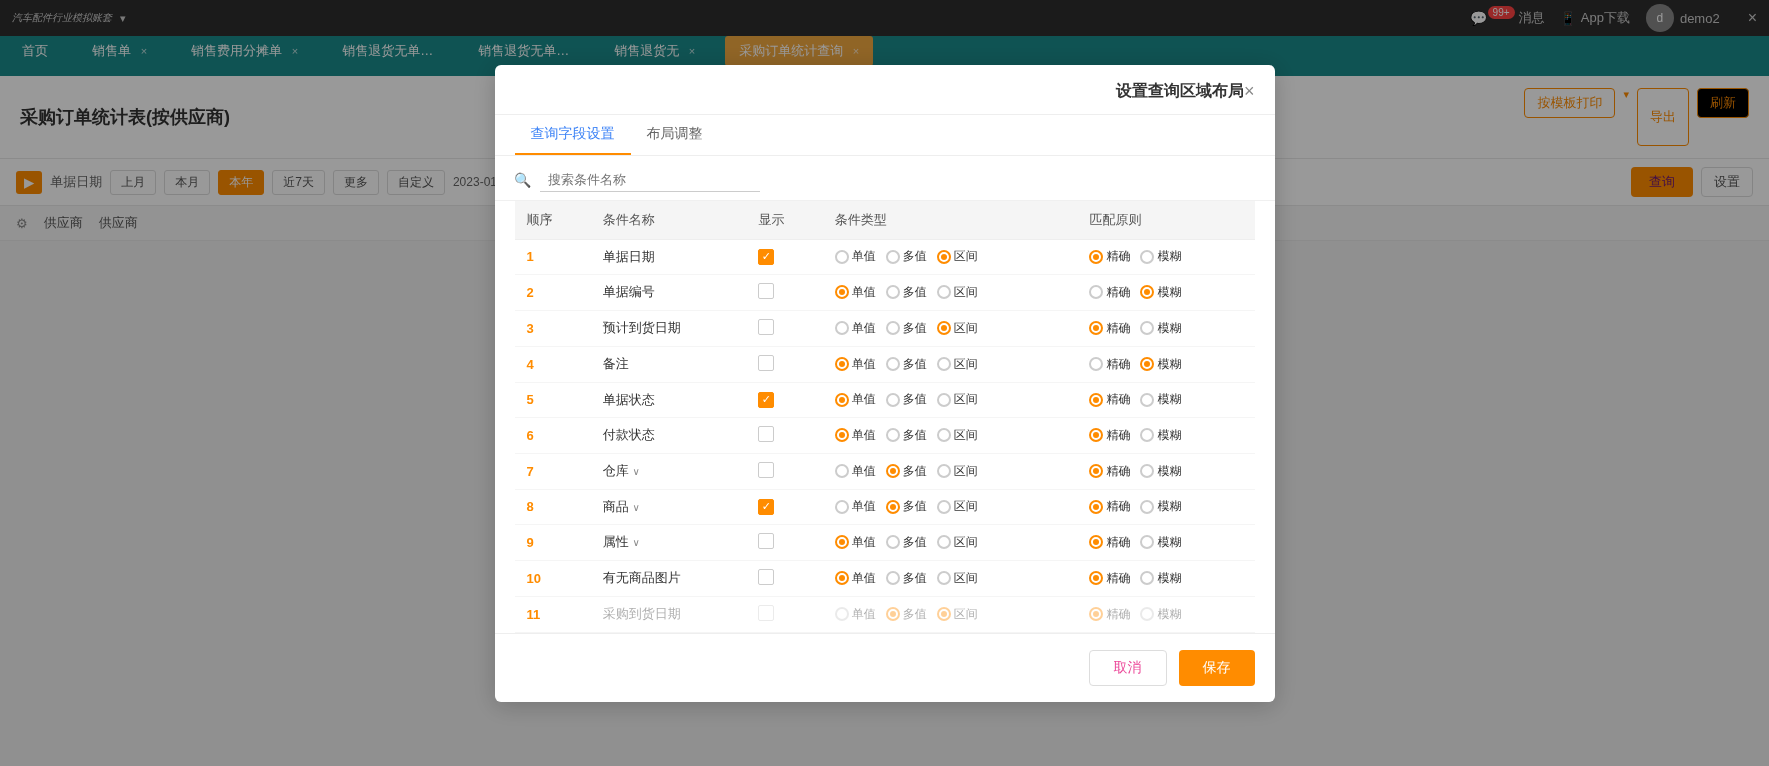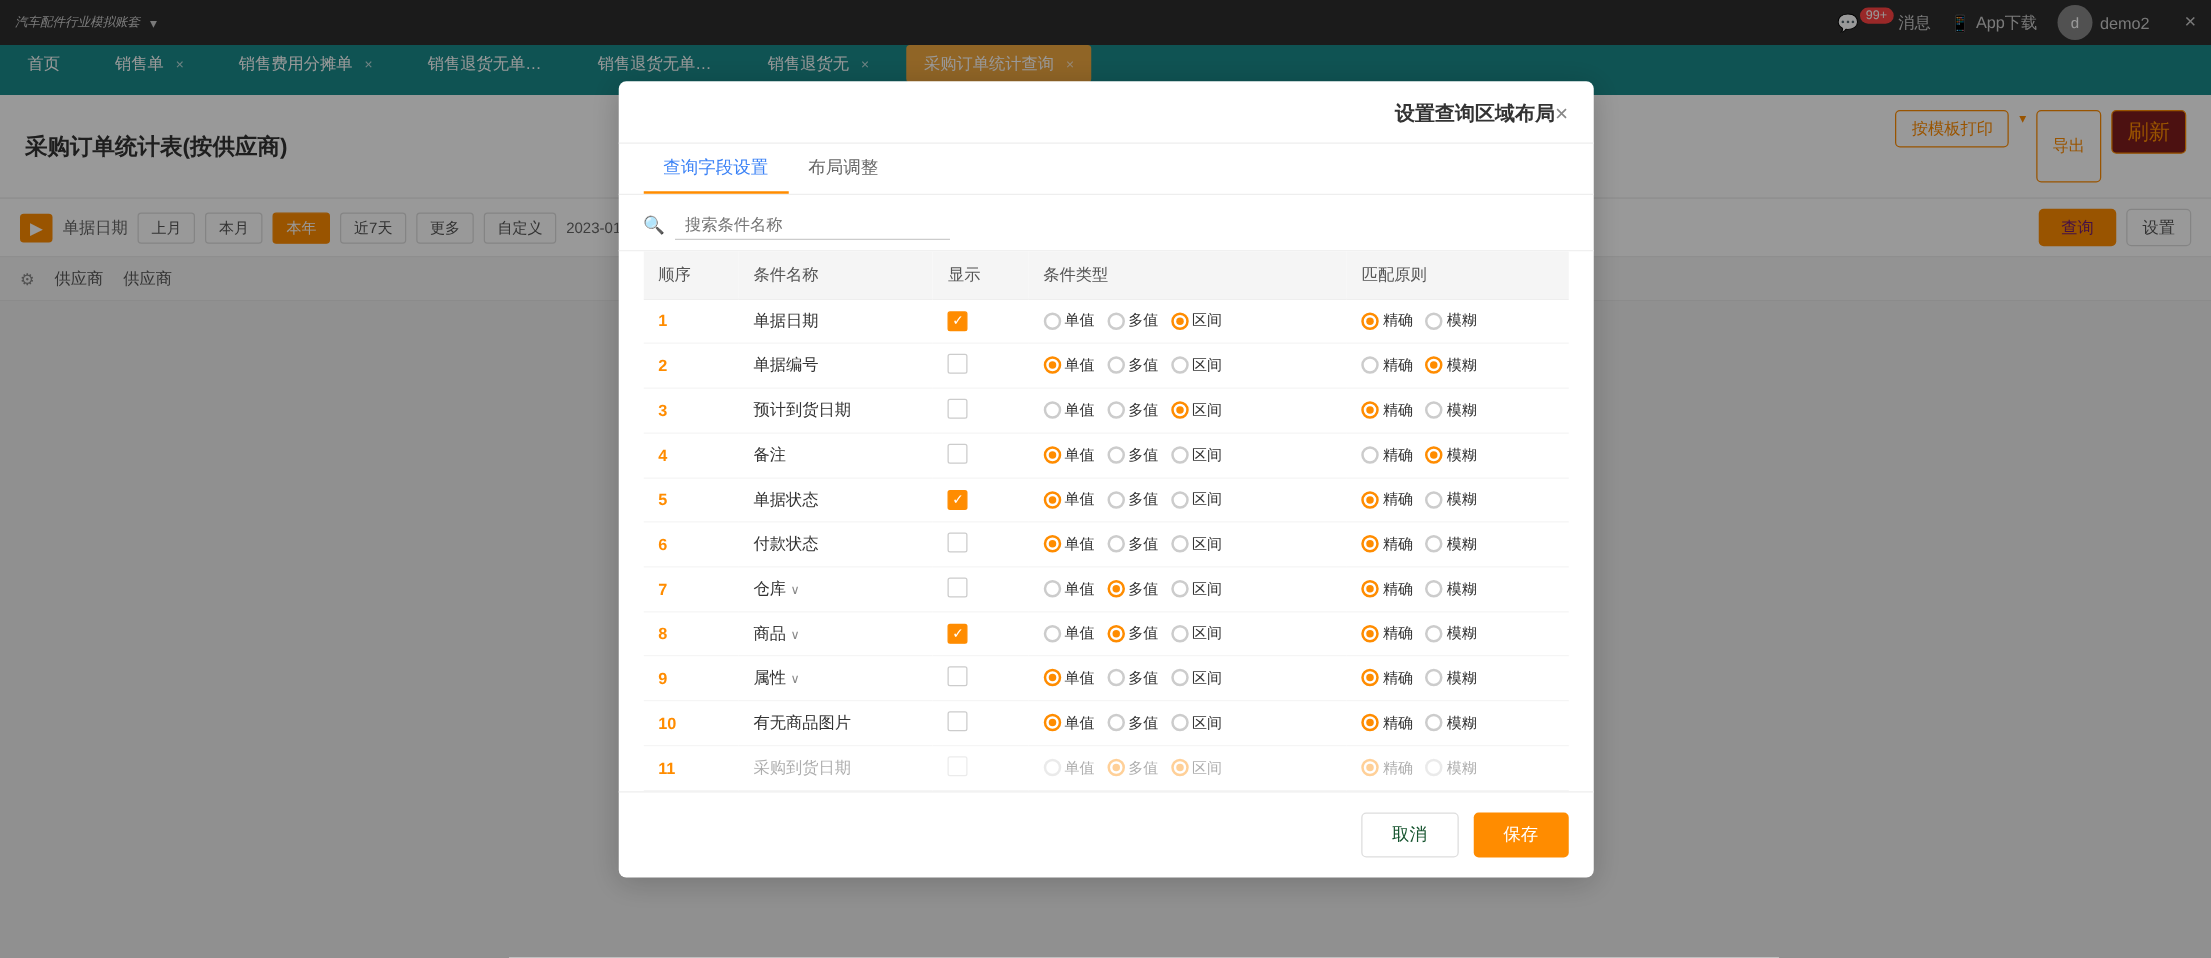--- a/index.html
+++ b/index.html
@@ -64,21 +64,21 @@
       padding: 12px 20px;
       border-bottom: 1px solid #e8e8e8;
       display: flex;
       align-items: center;
       justify-content: space-between;
     }
     .page-title { font-size: 18px; font-weight: bold; color: #333; }
     .header-actions { display: flex; align-items: flex-start; gap: 8px; }
     .btn-print { border: 1px solid #ff8c00; color: #ff8c00; background: white; padding: 5px 12px; border-radius: 4px; cursor: pointer; font-size: 13px; }
     .btn-export { border: 1px solid #ff8c00; color: #ff8c00; background: white; padding: 19px 12px; border-radius: 4px; cursor: pointer; font-size: 13px; }
-    .btn-refresh { border: 1px solid #ff8c00; color: #ff8c00; background: #7f1d1d; padding: 5px 12px; border-radius: 4px; cursor: pointer; font-size: 17px; }
+    .btn-refresh { border: 1px solid #ff8c00; color: #ff8c00; background: #000000; padding: 5px 12px; border-radius: 4px; cursor: pointer; font-size: 13px; }
 
     
     .filter-bar {
       background: white;
       padding: 8px 16px;
       border-bottom: 1px solid #e8e8e8;
       display: flex;
       align-items: center;
       gap: 8px;
     }
@@ -246,21 +246,21 @@
       padding: 16px 20px;
       display: flex;
       justify-content: flex-end;
       gap: 12px;
       border-top: 1px solid #eee;
     }
     .btn-cancel {
       padding: 8px 24px;
       border: 1px solid #ddd;
       background: white;
-      color: #14532d;
+      color: #ec4899;
       border-radius: 4px;
       cursor: pointer;
       font-size: 14px;
     }
     .btn-save {
       padding: 8px 24px;
       border: none;
       background: #ff8c00;
       color: white;
       border-radius: 4px;

